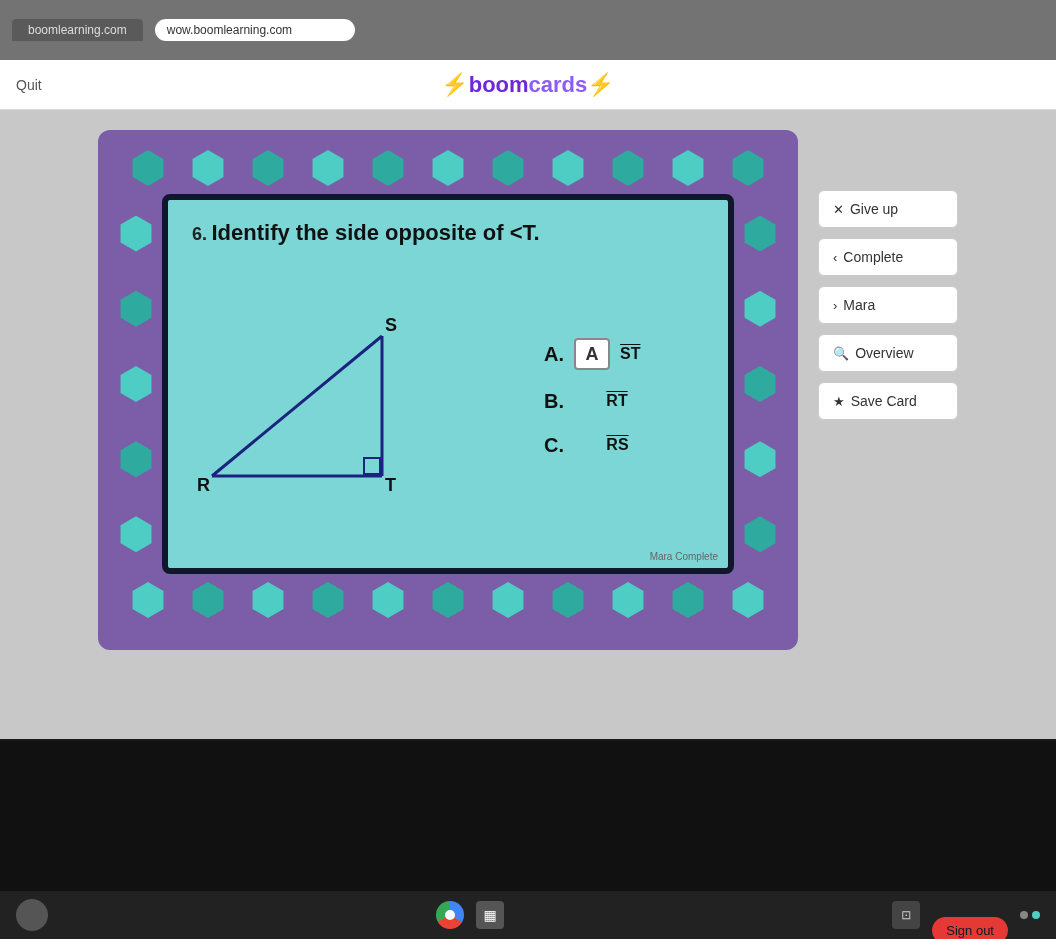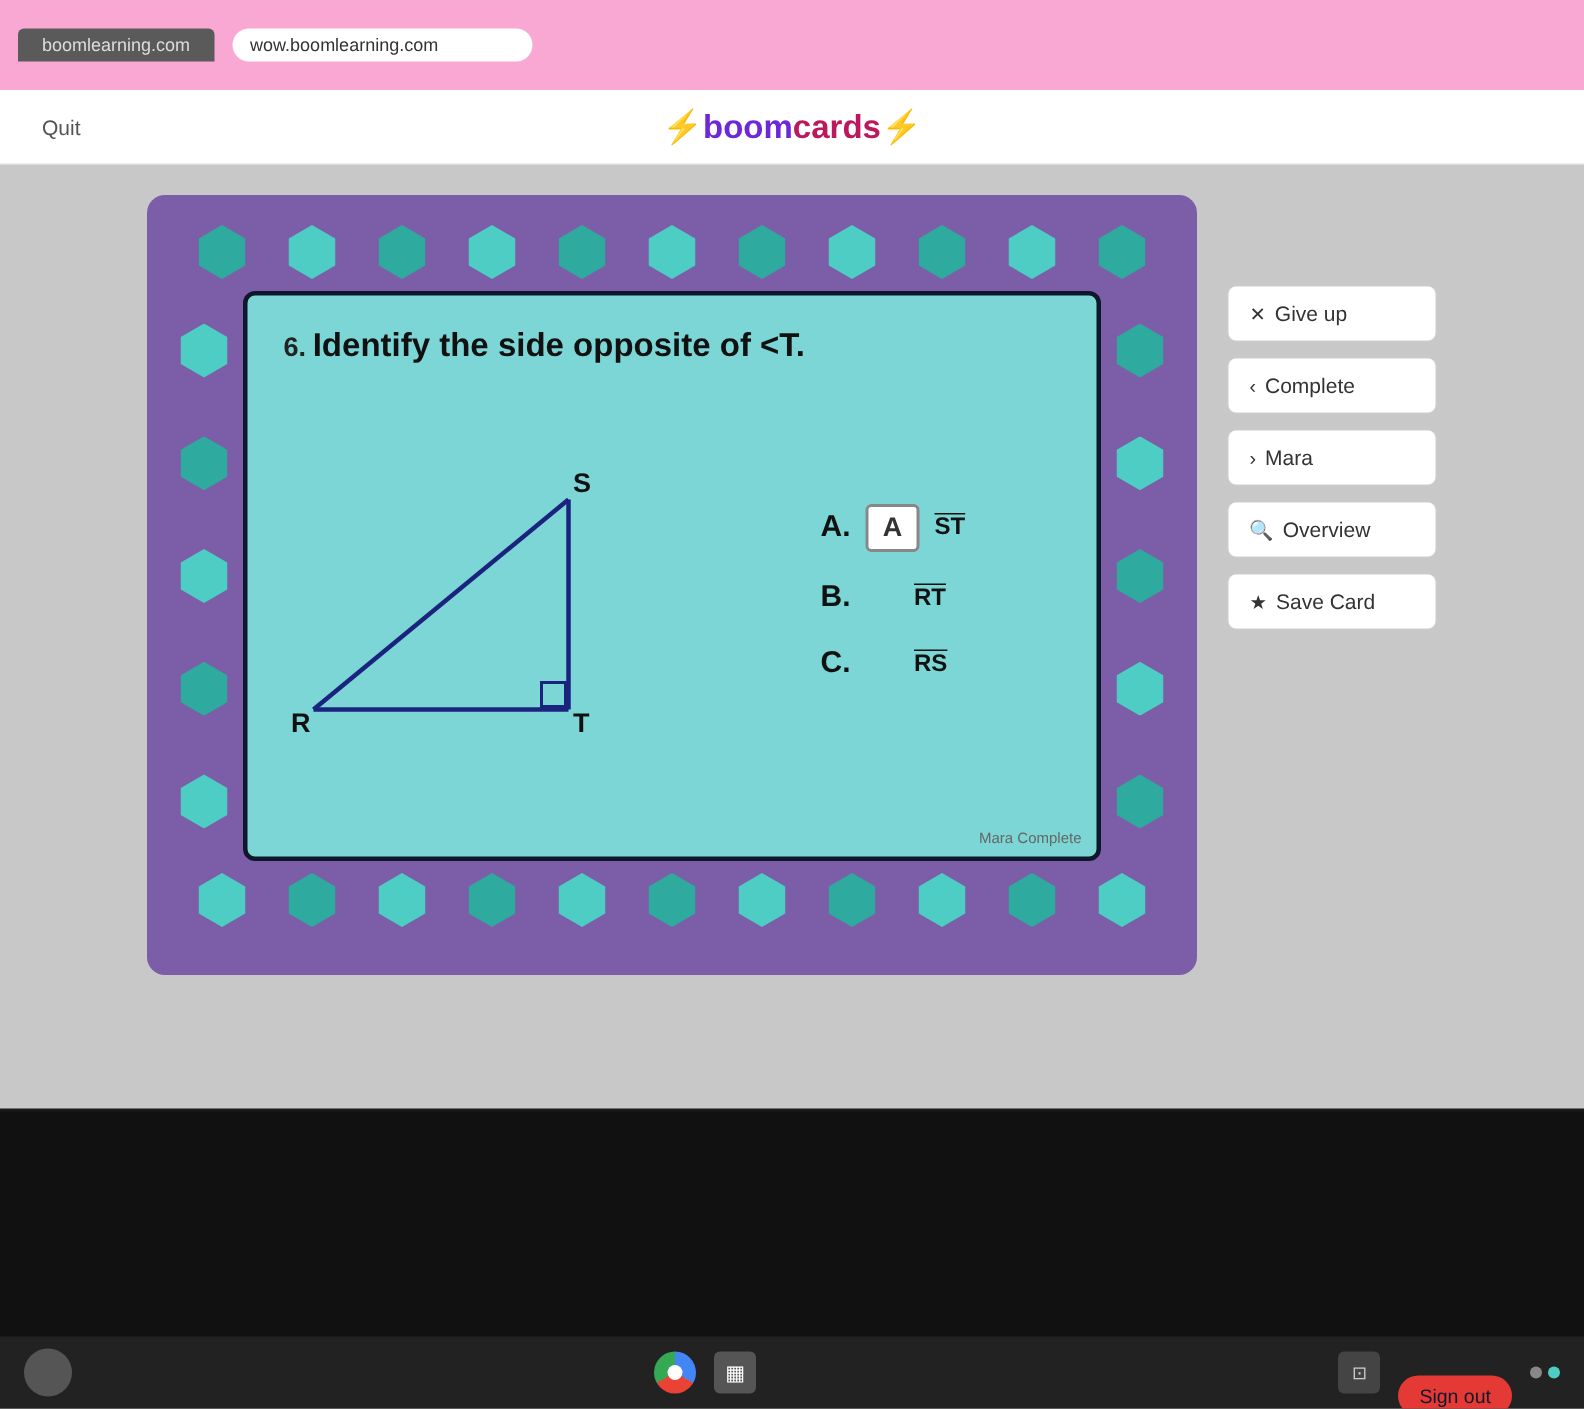--- a/index.html
+++ b/index.html
@@ -10,21 +10,21 @@
       font-family: Arial, sans-serif;
       overflow: hidden;
       position: relative;
     }
 
     
     .browser-chrome {
       position: absolute;
       top: 0; left: 0; right: 0;
       height: 60px;
-      background: #f9a8d4;
+      background: #737373;
       display: flex;
       align-items: center;
       padding: 0 12px;
     }
     .browser-tab {
       background: #5a5a5a;
       color: #ddd;
       padding: 4px 16px;
       border-radius: 4px 4px 0 0;
       font-size: 12px;
@@ -62,21 +62,21 @@
       font-size: 22px;
       font-weight: bold;
       color: #333;
     }
     .top-bar-logo .boom {
       color: #6d28d9;
       font-weight: 900;
     }
     .quit-btn {
       position: absolute;
-      left: 28px;
+      left: 16px;
       top: 50%;
       transform: translateY(-50%);
       background: none;
       border: none;
       color: #555;
       font-size: 14px;
       cursor: pointer;
     }
 
     
@@ -140,21 +140,21 @@
     }
 
     
     .white-card {
       background: #7dd6d6;
       border-radius: 8px;
       flex: 1;
       min-height: 380px;
       padding: 20px 24px;
       position: relative;
-      border: 3px solid #0f172a;
+      border: 6px solid #0f172a;
     }
 
     .question-number {
       font-size: 18px;
       font-weight: bold;
       color: #222;
       display: inline;
     }
     .question-text {
       font-size: 22px;
@@ -339,21 +339,21 @@
   </div>
 </div>
 
 <div class="app-container">
 
   <div class="top-bar">
     <button class="quit-btn">
       <span>Quit</span>
     </button>
     <div class="top-bar-logo">
-      <span style="color:#ff6600; font-weight:900;">⚡</span><span class="boom">boom</span><span style="color:#be185d; font-weight:bold;">cards</span><span style="color:#ff6600;">⚡</span>
+      <span style="color:#ff6600; font-weight:900;">⚡</span><span class="boom">boom</span><span style="color:#8b5cf6; font-weight:bold;">cards</span><span style="color:#ff6600;">⚡</span>
     </div>
   </div>
 
   <div class="content-area">
 
     <div class="card-wrapper">
 
       <div class="hex-row">
         <span class="hex dark"></span>
         <span class="hex"></span>

